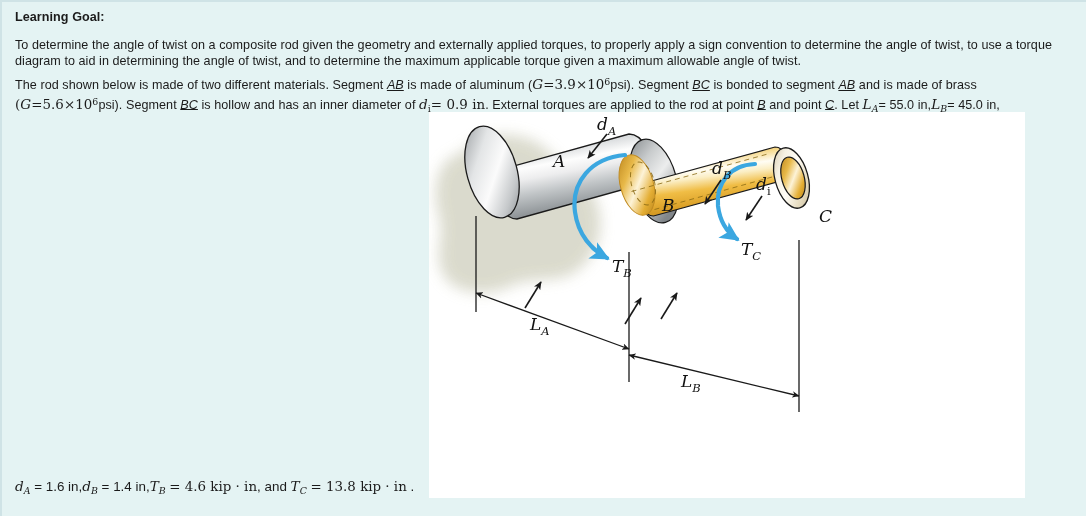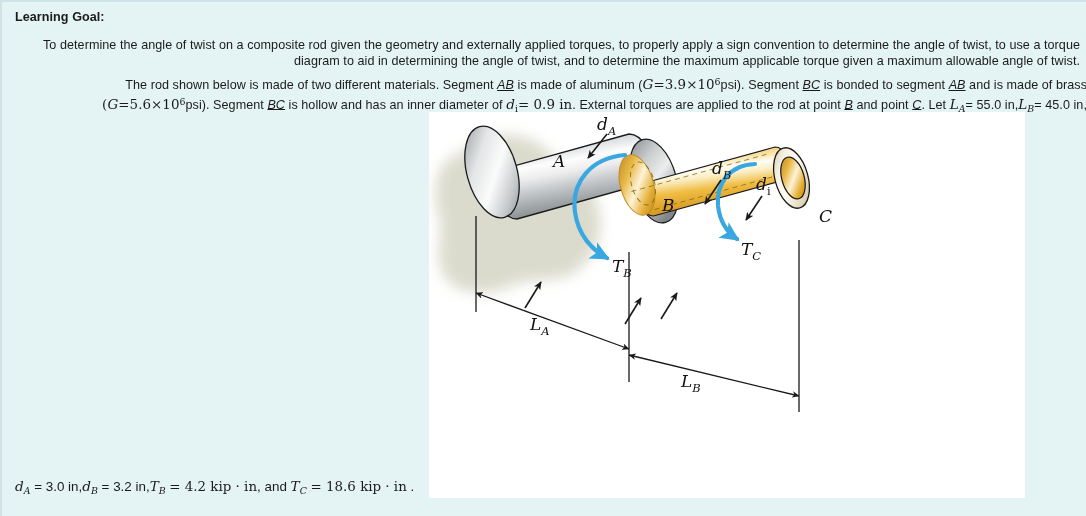--- a/index.html
+++ b/index.html
@@ -17,21 +17,20 @@
   #page {
     position: absolute;
     left: 0; top: 0;
     width: 1086px;
     height: 516px;
     background: #e4f3f3;
     box-sizing: border-box;
     border-top: 2px solid #cfe3e6;
     border-left: 2px solid #cfe3e6;
     overflow: hidden;
-    text-align: right;
   }
   .prose {
     position: absolute;
     left: 13px;
     font-size: 12.6px;
     color: #1b1b1b;
     line-height: 15.6px;
     letter-spacing: 0.05px;
   }
   .goal-title {
@@ -100,26 +99,26 @@
 
 <div id="page">
 
   <div class="prose goal-title">Learning Goal:</div>
 
   <div class="prose goal-body">To determine the angle of twist on a composite rod given the geometry and externally applied torques,  to properly apply a sign convention to determine the angle of twist, to use a torque diagram to aid in determining the angle of twist, and to determine the maximum applicable torque given a maximum allowable angle of twist.</div>
 
   <div class="prose setup-body"><span>The rod shown below is made of two different materials. Segment </span><span class="it">AB</span><span> is made of aluminum (</span><span class="mi">G</span><span class="mserif">=</span><span class="mserif">3.9</span><span class="mserif">×</span><span class="mserif">10</span><sup class="msup">6</sup><span>psi). Segment </span><span class="it">BC</span><span> is bonded to segment </span><span class="it">AB</span><span> and is made of brass</span><br><span class="mserif">(</span><span class="mi">G</span><span class="mserif">=</span><span class="mserif">5.6</span><span class="mserif">×</span><span class="mserif">10</span><sup class="msup">6</sup><span>psi). Segment </span><span class="it">BC</span><span> is hollow and has an inner diameter of </span><span class="mi">d</span><sub class="msub-up">i</sub><span class="mserif">= 0.9 in</span><span>. External torques are applied to the rod at point </span><span class="it">B</span><span> and point </span><span class="it">C</span><span>. Let </span><span class="mi">L</span><sub class="msub">A</sub><span>= 55.0 in</span><span>,</span><span class="mi">L</span><sub class="msub">B</sub><span>= 45.0 in</span><span>,</span></div>
 
   <div class="bottom-line"><span class="mi">d</span><sub class="msub">A</sub>
-    <span>= 3.0 in</span><span>,</span><span class="mi">d</span><sub class="msub">B</sub>
-    <span>= 3.2 in</span><span>,</span><span class="mi">T</span><sub class="msub">B</sub>
-    <span class="mserif">= 4.2 kip · in</span><span>,</span>
+    <span>= 1.6 in</span><span>,</span><span class="mi">d</span><sub class="msub">B</sub>
+    <span>= 1.4 in</span><span>,</span><span class="mi">T</span><sub class="msub">B</sub>
+    <span class="mserif">= 4.6 kip · in</span><span>,</span>
     <span>and</span>
     <span class="mi">T</span><sub class="msub">C</sub>
-    <span class="mserif">= 18.6 kip · in</span>
+    <span class="mserif">= 13.8 kip · in</span>
     <span>.</span></div>
 
   <div id="diagram-panel">
     <svg id="diagram-svg" width="596" height="386" viewBox="0 0 596 386" xmlns="http://www.w3.org/2000/svg">
       <defs>
 
         <linearGradient id="alumBody" x1="0" y1="0" x2="0.35" y2="1">
           <stop offset="0%" stop-color="#8d9295"></stop>
           <stop offset="10%" stop-color="#aeb2b5"></stop>
           <stop offset="26%" stop-color="#d3d6d8"></stop>

